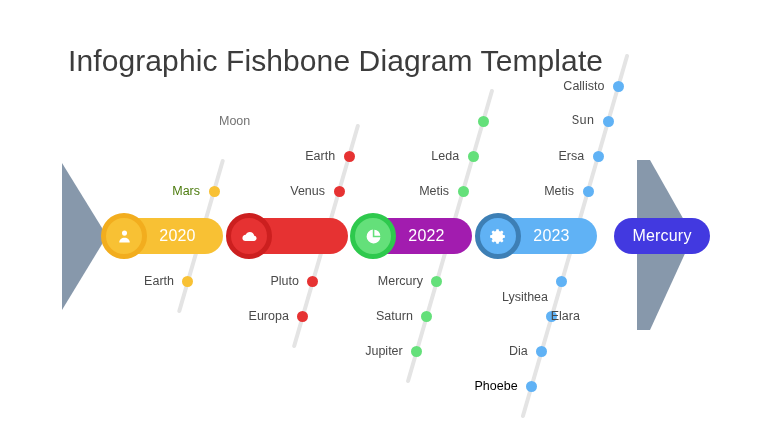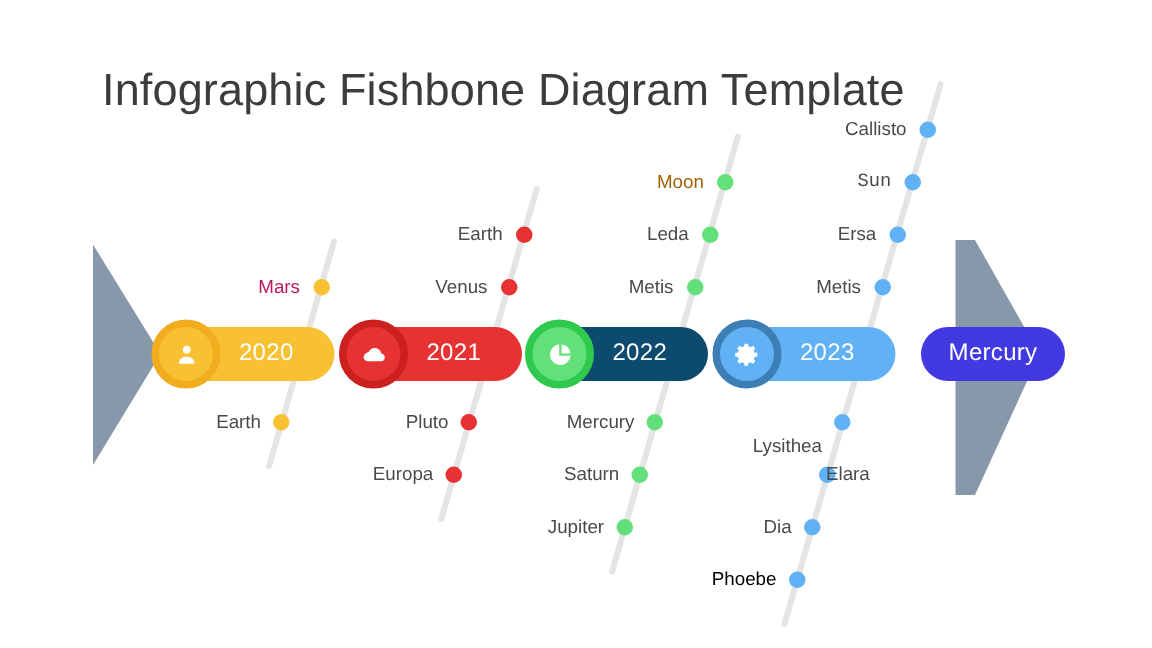--- a/index.html
+++ b/index.html
@@ -128,33 +128,33 @@
 
   <svg id="bonelines" viewBox="0 0 768 432">
       <line x1="222.68571428571428" y1="161" x2="179.31428571428572" y2="311" stroke="#e4e4e4" stroke-width="4" stroke-linecap="round"></line>
       <line x1="357.80571428571426" y1="126" x2="294.19428571428574" y2="346" stroke="#e4e4e4" stroke-width="4" stroke-linecap="round"></line>
       <line x1="491.9257142857143" y1="91" x2="408.0742857142857" y2="381" stroke="#e4e4e4" stroke-width="4" stroke-linecap="round"></line>
       <line x1="627.0457142857143" y1="56" x2="522.9542857142857" y2="416" stroke="#e4e4e4" stroke-width="4" stroke-linecap="round"></line>
     </svg>
 
   <div id="nodes-layer">
       <div class="dot" style="left: 208.511px; top: 185.5px; background: rgb(248, 193, 52);"></div>
-      <div class="node-label" style="top: 191px; left: 0px; width: 200.011px; color: #be185d;">Mars</div>
+      <div class="node-label" style="top: 191px; left: 0px; width: 200.011px; color: #4d7c0f;">Mars</div>
       <div class="dot" style="left: 182.489px; top: 275.5px; background: rgb(248, 193, 52);"></div>
       <div class="node-label" style="top: 281px; left: 0px; width: 173.989px; color: rgb(74, 74, 74);">Earth</div>
       <div class="dot" style="left: 343.631px; top: 150.5px; background: rgb(230, 50, 50);"></div>
       <div class="node-label" style="top: 156px; left: 0px; width: 335.131px; color: rgb(74, 74, 74);">Earth</div>
       <div class="dot" style="left: 333.511px; top: 185.5px; background: rgb(230, 50, 50);"></div>
       <div class="node-label" style="top: 191px; left: 0px; width: 325.011px; color: rgb(74, 74, 74);">Venus</div>
       <div class="dot" style="left: 307.489px; top: 275.5px; background: rgb(230, 50, 50);"></div>
       <div class="node-label" style="top: 281px; left: 0px; width: 298.989px; color: rgb(74, 74, 74);">Pluto</div>
       <div class="dot" style="left: 297.369px; top: 310.5px; background: rgb(230, 50, 50);"></div>
       <div class="node-label" style="top: 316px; left: 0px; width: 288.869px; color: rgb(74, 74, 74);">Europa</div>
       <div class="dot" style="left: 477.751px; top: 115.5px; background: rgb(100, 224, 122);"></div>
-      <div class="node-label" style="top: 121px; left: 0px; width: 469.251px; color: #a16207;">Moon</div>
+      <div class="node-label" style="top: 121px; left: 0px; width: 469.251px; color: #737373; text-align: center;">Moon</div>
       <div class="dot" style="left: 467.631px; top: 150.5px; background: rgb(100, 224, 122);"></div>
       <div class="node-label" style="top: 156px; left: 0px; width: 459.131px; color: rgb(74, 74, 74);">Leda</div>
       <div class="dot" style="left: 457.511px; top: 185.5px; background: rgb(100, 224, 122);"></div>
       <div class="node-label" style="top: 191px; left: 0px; width: 449.011px; color: rgb(74, 74, 74);">Metis</div>
       <div class="dot" style="left: 431.489px; top: 275.5px; background: rgb(100, 224, 122);"></div>
       <div class="node-label" style="top: 281px; left: 0px; width: 422.989px; color: rgb(74, 74, 74);">Mercury</div>
       <div class="dot" style="left: 421.369px; top: 310.5px; background: rgb(100, 224, 122);"></div>
       <div class="node-label" style="top: 316px; left: 0px; width: 412.869px; color: rgb(74, 74, 74);">Saturn</div>
       <div class="dot" style="left: 411.249px; top: 345.5px; background: rgb(100, 224, 122);"></div>
       <div class="node-label" style="top: 351px; left: 0px; width: 402.749px; color: rgb(74, 74, 74);">Jupiter</div>
@@ -185,23 +185,22 @@
           </svg>
         </div>
         <div class="pill-label">2020</div>
       </div>
       <div class="pill" style="left: 235px; top: 218px; width: 113px; background: rgb(230, 50, 50);">
         <div class="badge" style="background: rgb(230, 50, 50); border-color: rgb(204, 31, 31);">
           <svg xmlns="http://www.w3.org/2000/svg" width="17" height="17" viewBox="0 0 24 24" fill="#fff">
             <path d="M6.2 18.2h12.1c2.1 0 3.7-1.7 3.7-3.7 0-1.9-1.4-3.5-3.3-3.7-.5-3-3.1-5.2-6.2-5.2-2.7 0-5 1.7-5.9 4.1C3.9 10 2 12 2 14.4c0 2.1 1.8 3.8 4.2 3.8z"></path>
           </svg>
         </div>
-        <div class="pill-label">2021</div>
-      </div>
-      <div class="pill" style="left: 359px; top: 218px; width: 113px; background: #0c4a6e;">
+      </div>
+      <div class="pill" style="left: 359px; top: 218px; width: 113px; background: #a21caf;">
         <div class="badge" style="background: rgb(100, 224, 122); border-color: rgb(46, 201, 77);">
           <svg xmlns="http://www.w3.org/2000/svg" width="17" height="17" viewBox="0 0 24 24" fill="#fff">
             <path d="M11 2.2A9.8 9.8 0 1 0 21.8 13H11z"></path>
             <path d="M13.2 2.4V10.8h8.4a8.6 8.6 0 0 0-8.4-8.4z"></path>
           </svg>
         </div>
         <div class="pill-label">2022</div>
       </div>
       <div class="pill" style="left: 484px; top: 218px; width: 113px; background: rgb(96, 178, 245);">
         <div class="badge" style="background: rgb(96, 178, 245); border-color: rgb(61, 127, 181);">

